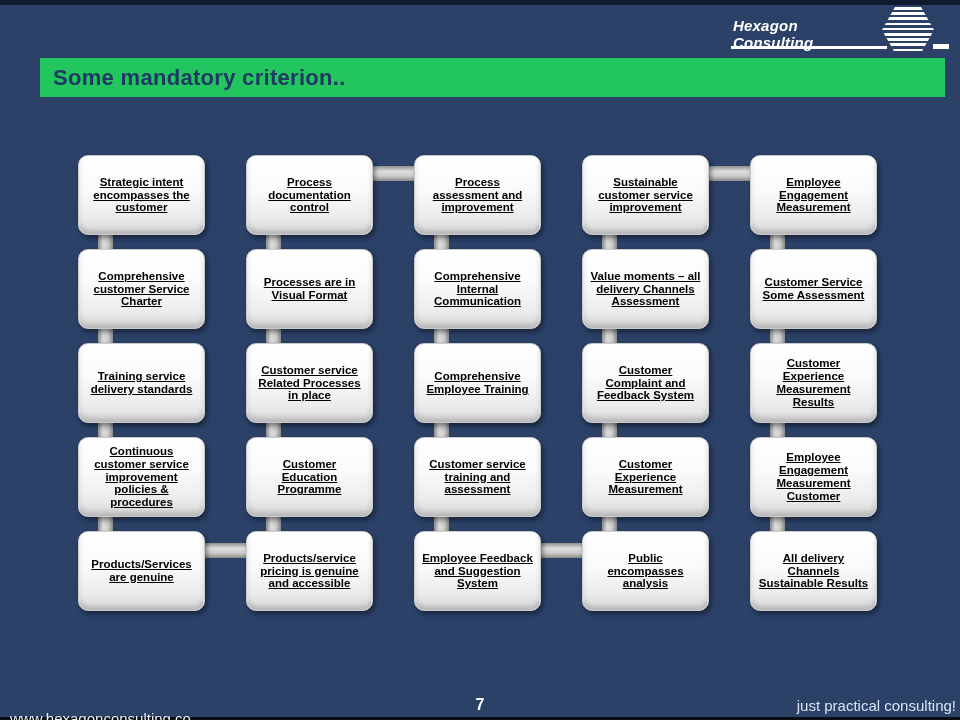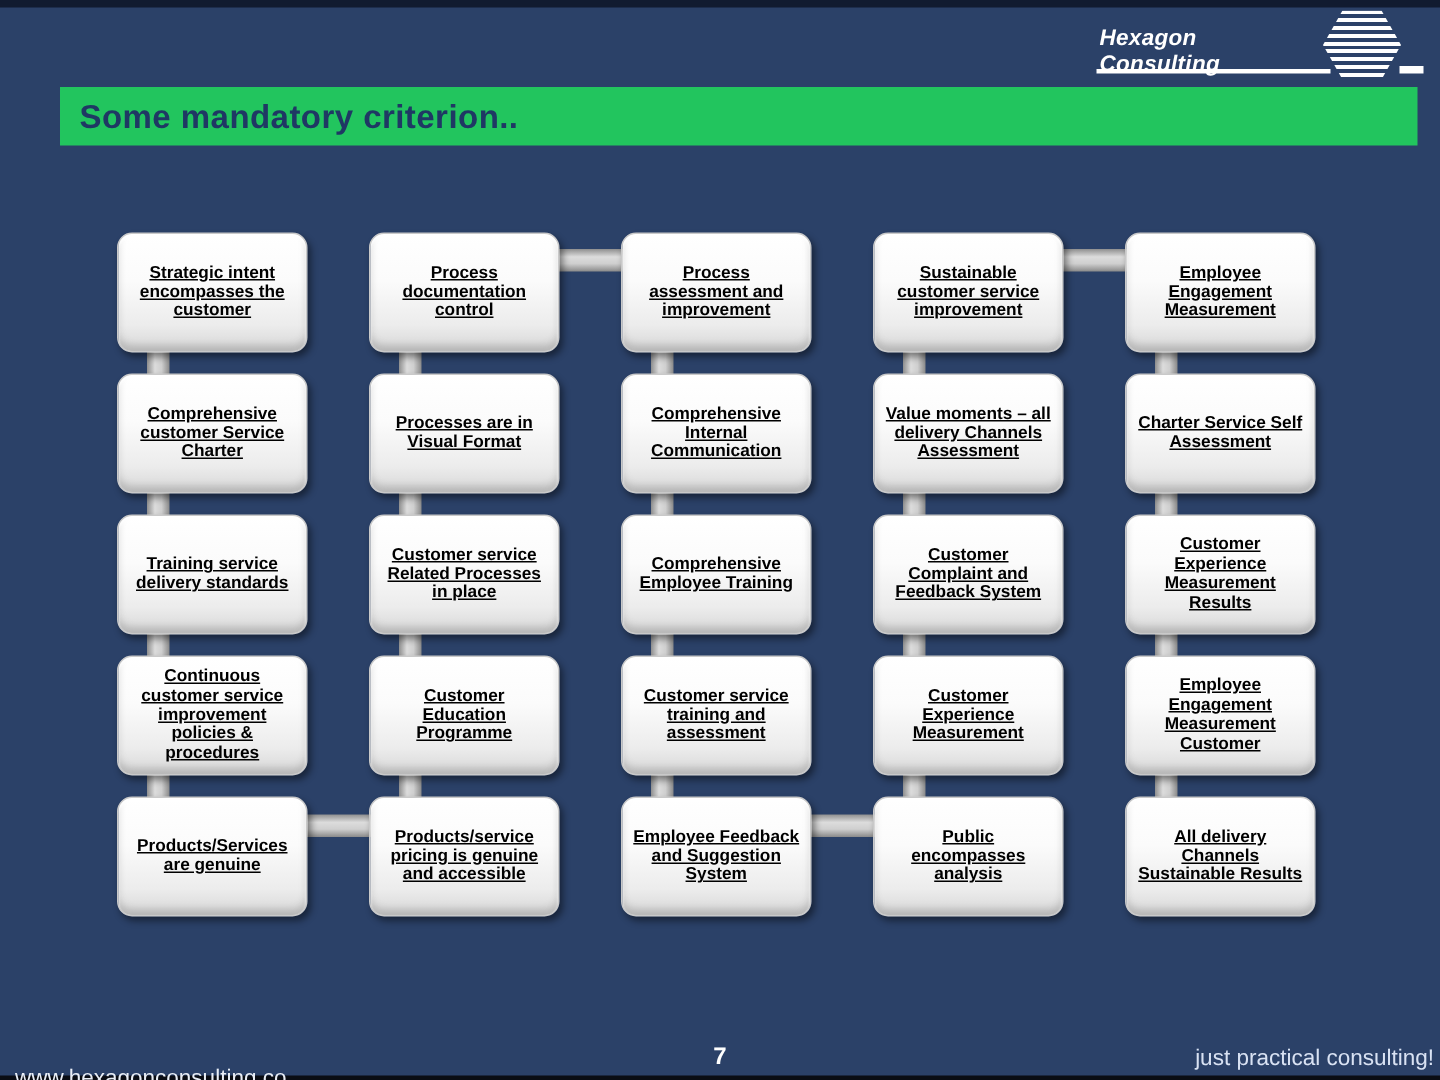--- a/index.html
+++ b/index.html
@@ -127,20 +127,20 @@
 <div class="box c2 r3">Customer service training and assessment</div>
 <div class="box c2 r4">Employee Feedback and Suggestion System</div>
 
 <div class="box c3 r0">Sustainable customer service improvement</div>
 <div class="box c3 r1">Value moments – all delivery Channels Assessment</div>
 <div class="box c3 r2">Customer Complaint and Feedback System</div>
 <div class="box c3 r3">Customer Experience Measurement</div>
 <div class="box c3 r4">Public encompasses analysis</div>
 
 <div class="box c4 r0">Employee Engagement Measurement</div>
-<div class="box c4 r1">Charter Service Self Assessment</div>
+<div class="box c4 r1">Customer Service Some Assessment</div>
 <div class="box c4 r2">Customer Experience Measurement Results</div>
 <div class="box c4 r3">Employee Engagement Measurement Customer</div>
 <div class="box c4 r4">All delivery Channels Sustainable Results</div>
 
 <div class="footer-left">www.hexagonconsulting.co</div>
 <div class="footer-page">7</div>
 <div class="footer-right">just practical consulting!</div>
 
 </body></html>

